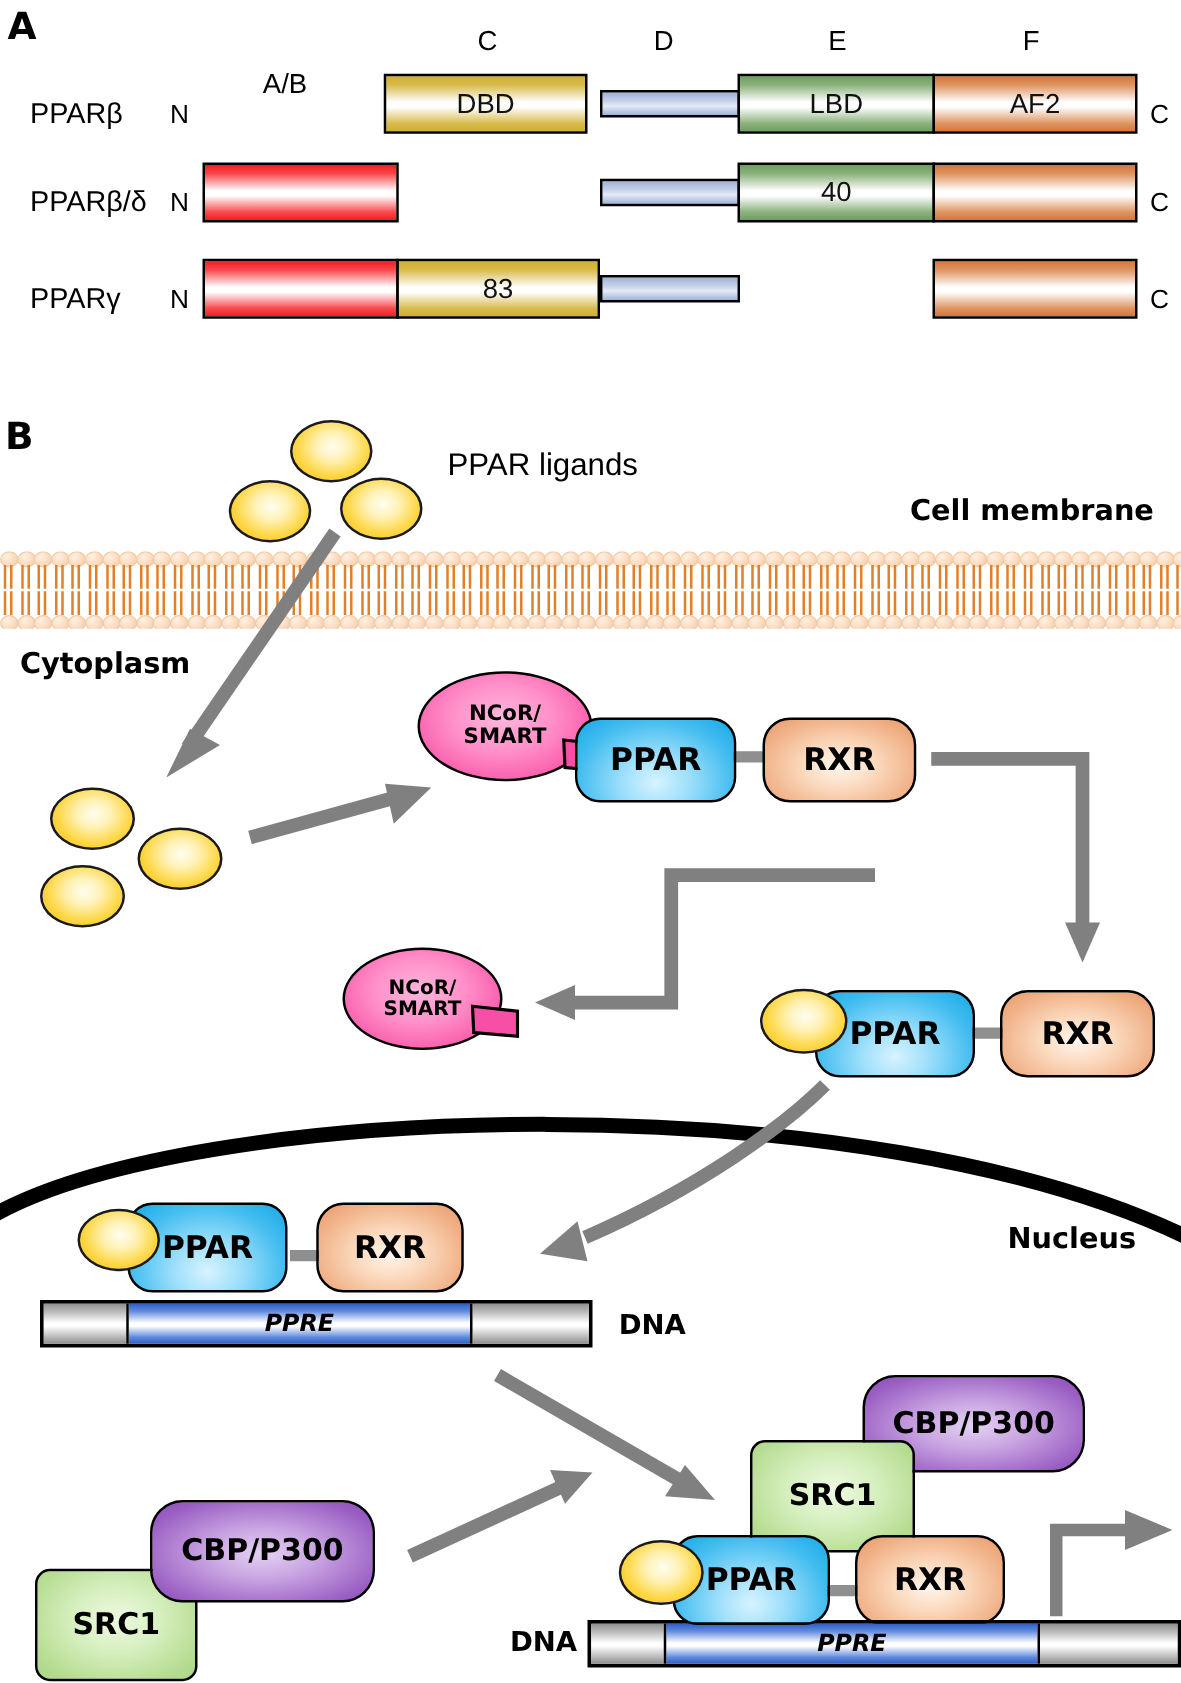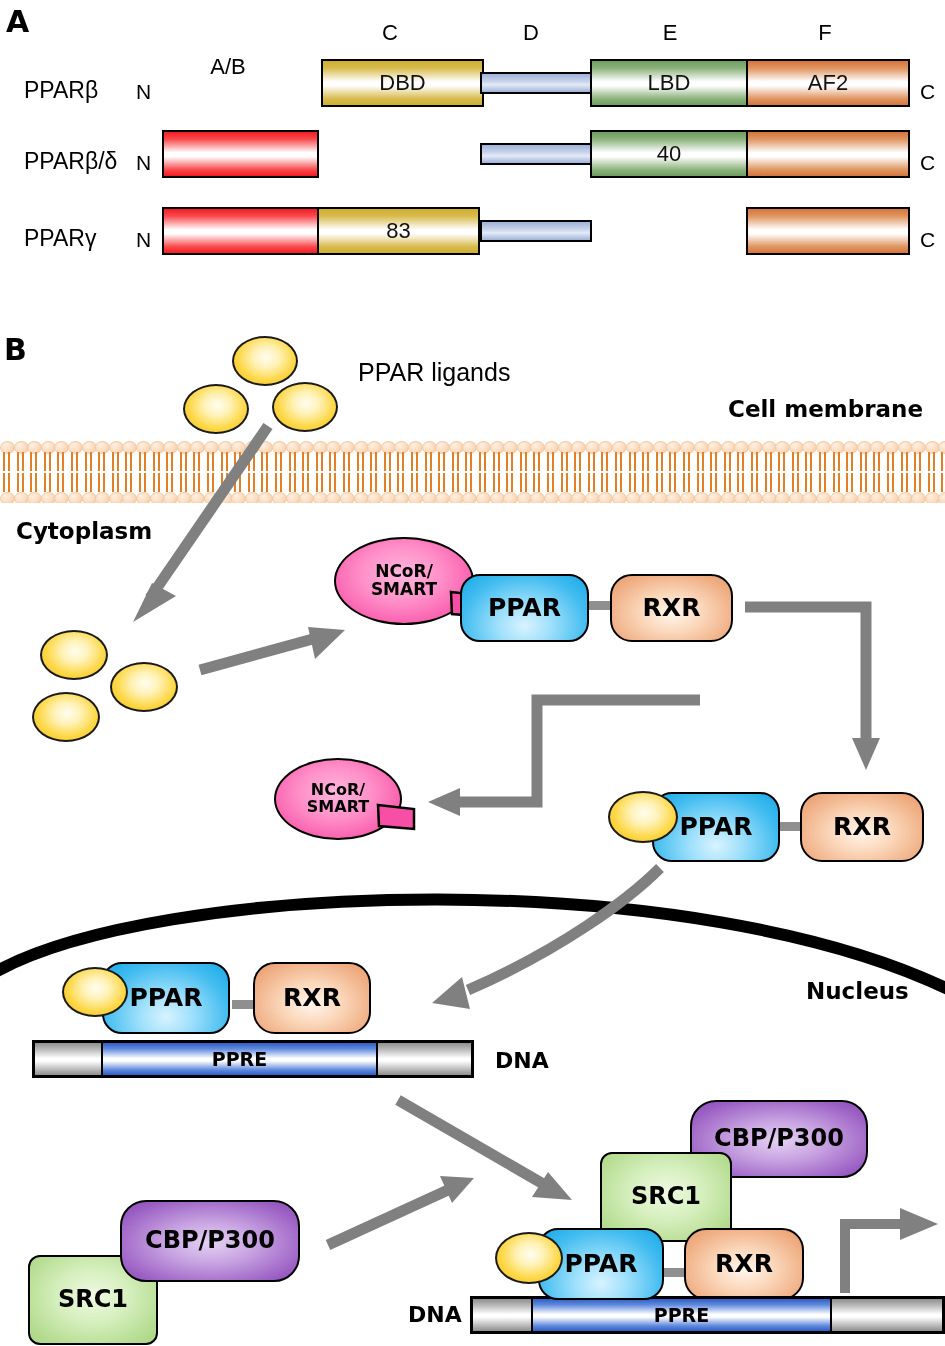--- a/index.html
+++ b/index.html
@@ -51,41 +51,41 @@
   .linkbar{position:absolute;background:#8f8f8f;height:9px;}
 
   
   .dnawrap{position:absolute;height:38px;border:3px solid #000;box-sizing:border-box;display:flex;}
   .dna-g{flex:0 0 auto;height:100%;
          background:linear-gradient(to bottom,#8f8f8f 0%,#b5b5b5 18%,#ffffff 48%,#ffffff 56%,#b7b7b7 84%,#8f8f8f 100%);}
   .dna-p{flex:1 1 auto;height:100%;border-left:2.5px solid #000;border-right:2.5px solid #000;
          box-sizing:border-box;position:relative;
          background:linear-gradient(to bottom,#2f5fc4 0%,#5f89dd 18%,#ffffff 48%,#ffffff 56%,#5f89dd 84%,#2f5fc4 100%);
          display:flex;align-items:center;justify-content:center;
-         font-family:"DejaVu Sans",sans-serif;font-weight:bold;font-size:19px;}
+         font-family:"DejaVu Sans",sans-serif;font-weight:bold;font-size:19px;font-style:italic;}
   .dna-label{position:absolute;font-family:"DejaVu Sans",sans-serif;font-weight:bold;font-size:22px;}
 
   .bigbold{font-family:"DejaVu Sans",sans-serif;font-weight:bold;font-size:23px;}
   svg.overlay{position:absolute;left:0;top:0;width:945px;height:1346px;pointer-events:none;}
 </style>
 </head>
 <body>
 
 <div class="abs panel-letter" style="left:6px;top:4px;">A</div>
 
 <div class="abs domain-head" style="left:178px;top:20px;width:100px;margin-top:34px;">A/B</div>
 <div class="abs domain-head" style="left:340px;top:20px;width:100px;">C</div>
 <div class="abs domain-head" style="left:486px;top:20px;width:90px;">D</div>
 <div class="abs domain-head" style="left:620px;top:20px;width:100px;">E</div>
 <div class="abs domain-head" style="left:775px;top:20px;width:100px;">F</div>
 
 <div class="abs iso-label" style="left:24px;top:77px;">PPARβ</div>
 <div class="abs nc-label" style="left:136px;top:80px;">N</div>
 <div class="segrow" style="left:162px;top:59px;width:648px;">
-  <div class="seg seg-c" style="left:159px;width:163px;justify-content:center;">
+  <div class="seg seg-c" style="left:145px;width:163px;justify-content:center;">
       <span>DBD</span>
     </div>
   <div class="seg-d" style="left:318px;top:13px;width:112px;"></div>
   <div class="seg seg-e" style="left:428px;width:158px;">
       <span>LBD</span>
     </div>
   <div class="seg seg-f" style="left:584px;width:164px;">
       <span>AF2</span>
     </div>
 </div>

